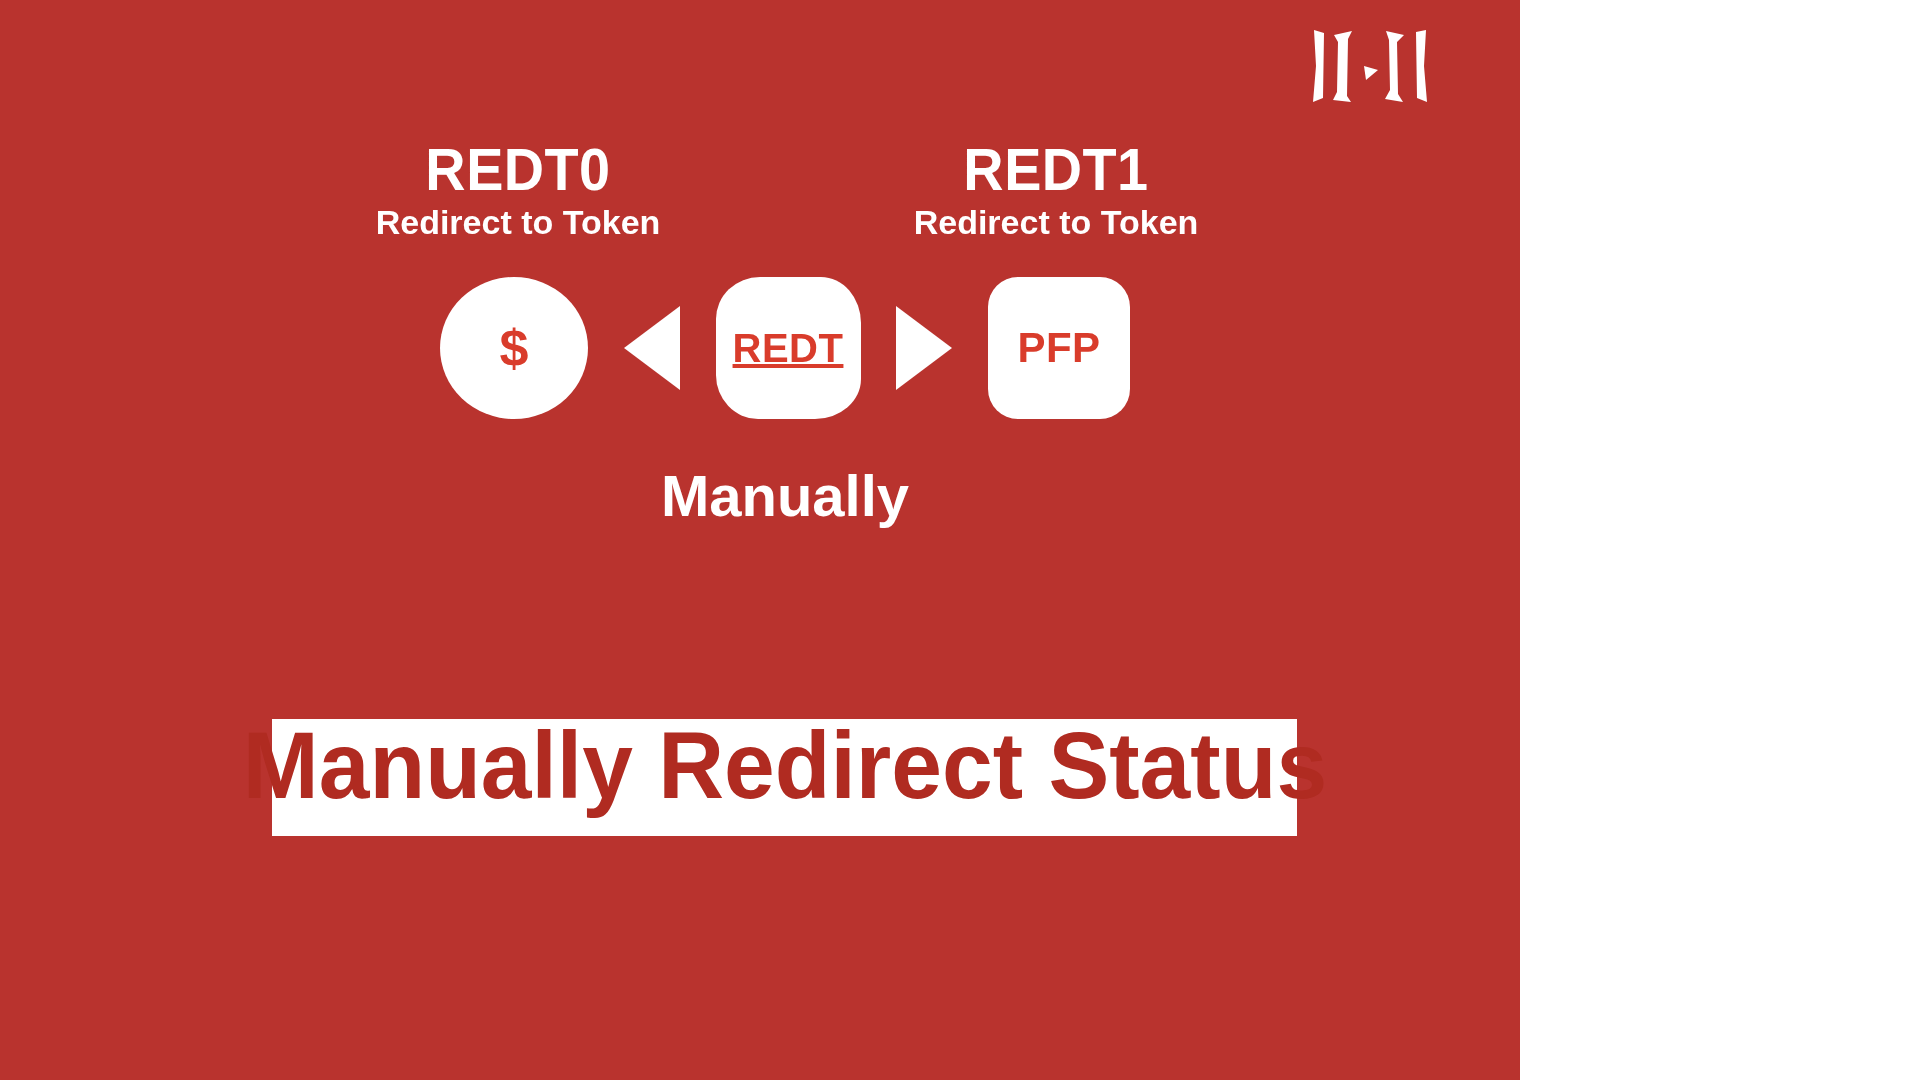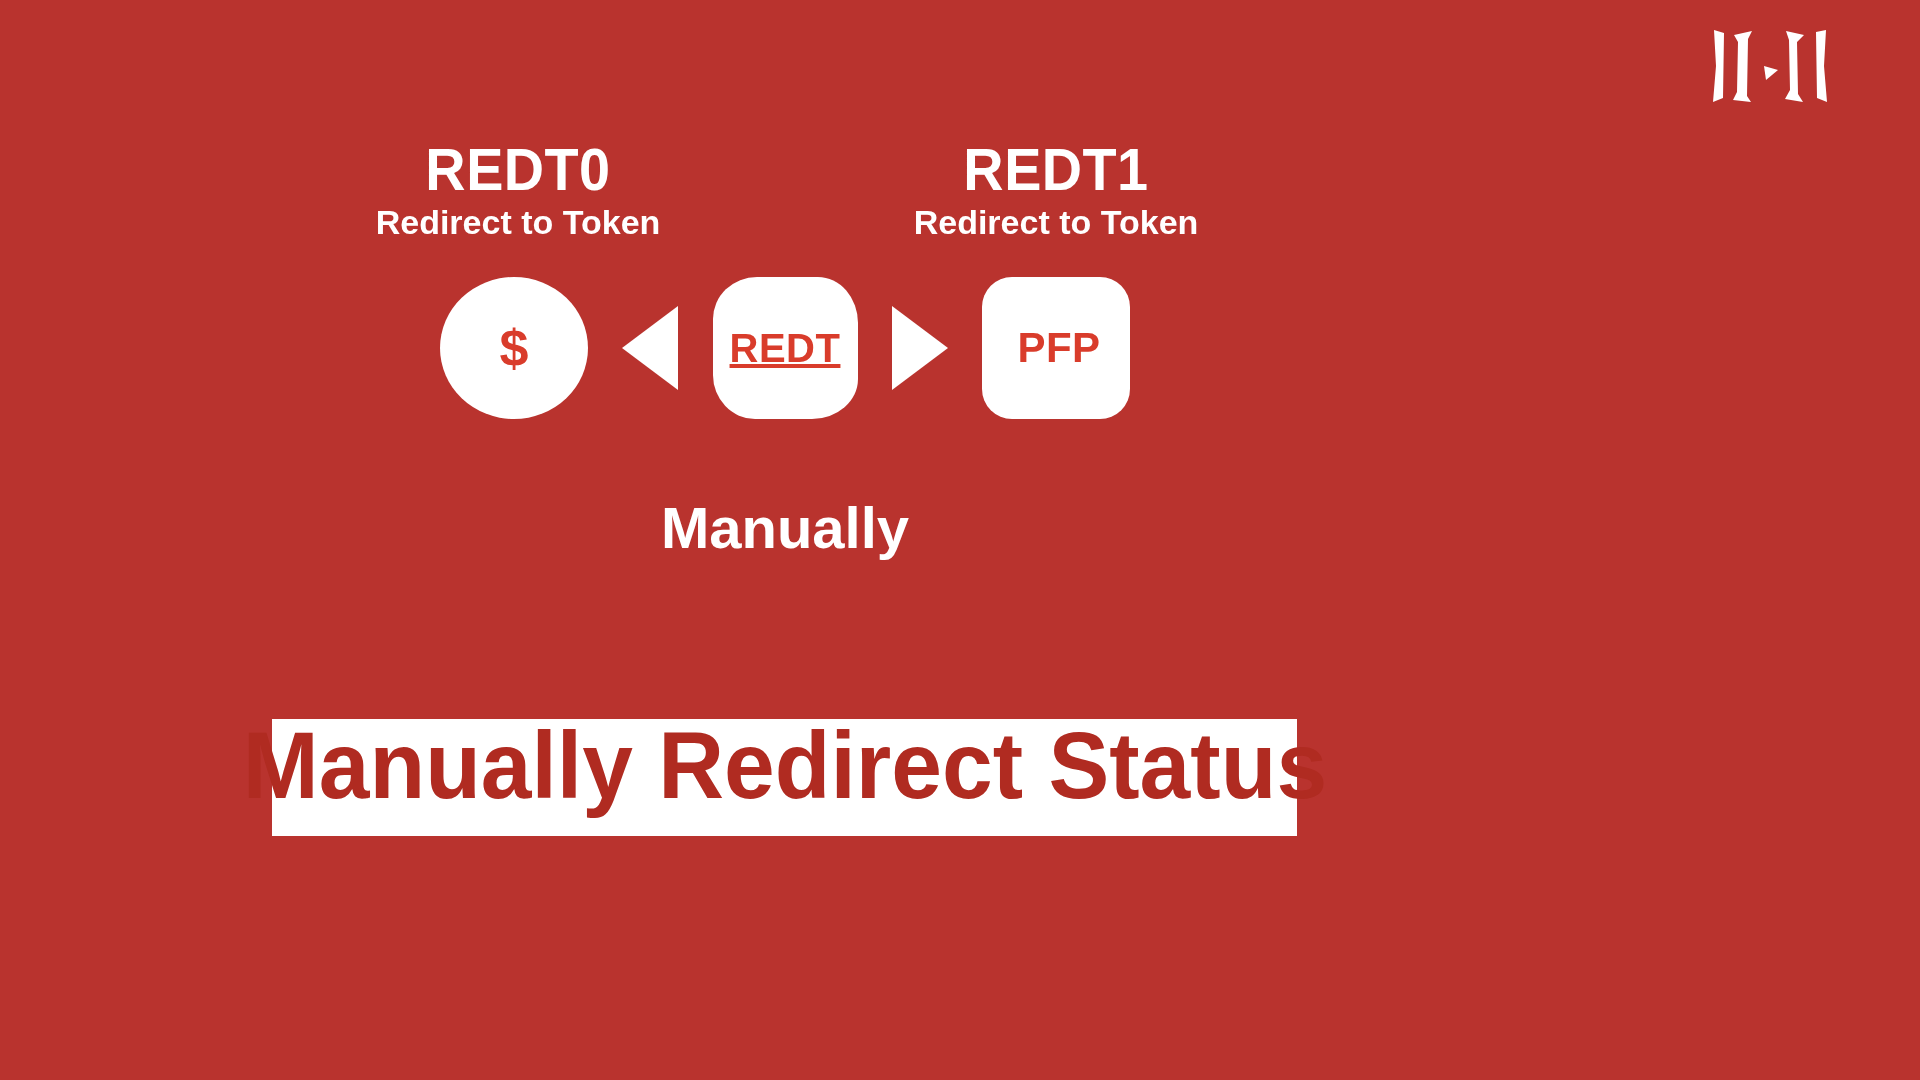--- a/index.html
+++ b/index.html
@@ -6,21 +6,21 @@
   html, body {
     margin: 0;
     padding: 0;
     background: #ffffff;
   }
   body {
     font-family: "Liberation Sans", sans-serif;
   }
   #stage {
     position: relative;
-    width: 1920px;
+    width: 1520px;
     height: 1080px;
     background: #b9332e;
     overflow: hidden;
   }
 
   
   #brand-mark {
     position: absolute;
     top: 26px;
     right: 86px;
@@ -106,21 +106,20 @@
   .badge-blob::after {
     left: -5px; right: -5px; top: 8px; bottom: 8px;
     border-radius: 40px;
   }
   .badge-square {
     width: 142px;
     height: 142px;
     border-radius: 30px;
     font-size: 42px;
     letter-spacing: 0.5px;
-    padding-left: 6px;
   }
 
   .arrow {
     flex: none;
     width: 0;
     height: 0;
     border-top: 42px solid transparent;
     border-bottom: 42px solid transparent;
   }
   .arrow-left  { border-right: 56px solid #ffffff; }
@@ -130,21 +129,20 @@
   #flow-caption {
     position: absolute;
     left: 585px;
     top: 465px;
     width: 400px;
     text-align: center;
     color: #ffffff;
     font-size: 58px;
     font-weight: 700;
     line-height: 1.08;
-    margin-top: 32px;
   }
   #flow-caption span { display: block; }
 
   
   #status-banner {
     position: absolute;
     left: 272px;
     top: 719px;
     width: 1025px;
     height: 117px;

